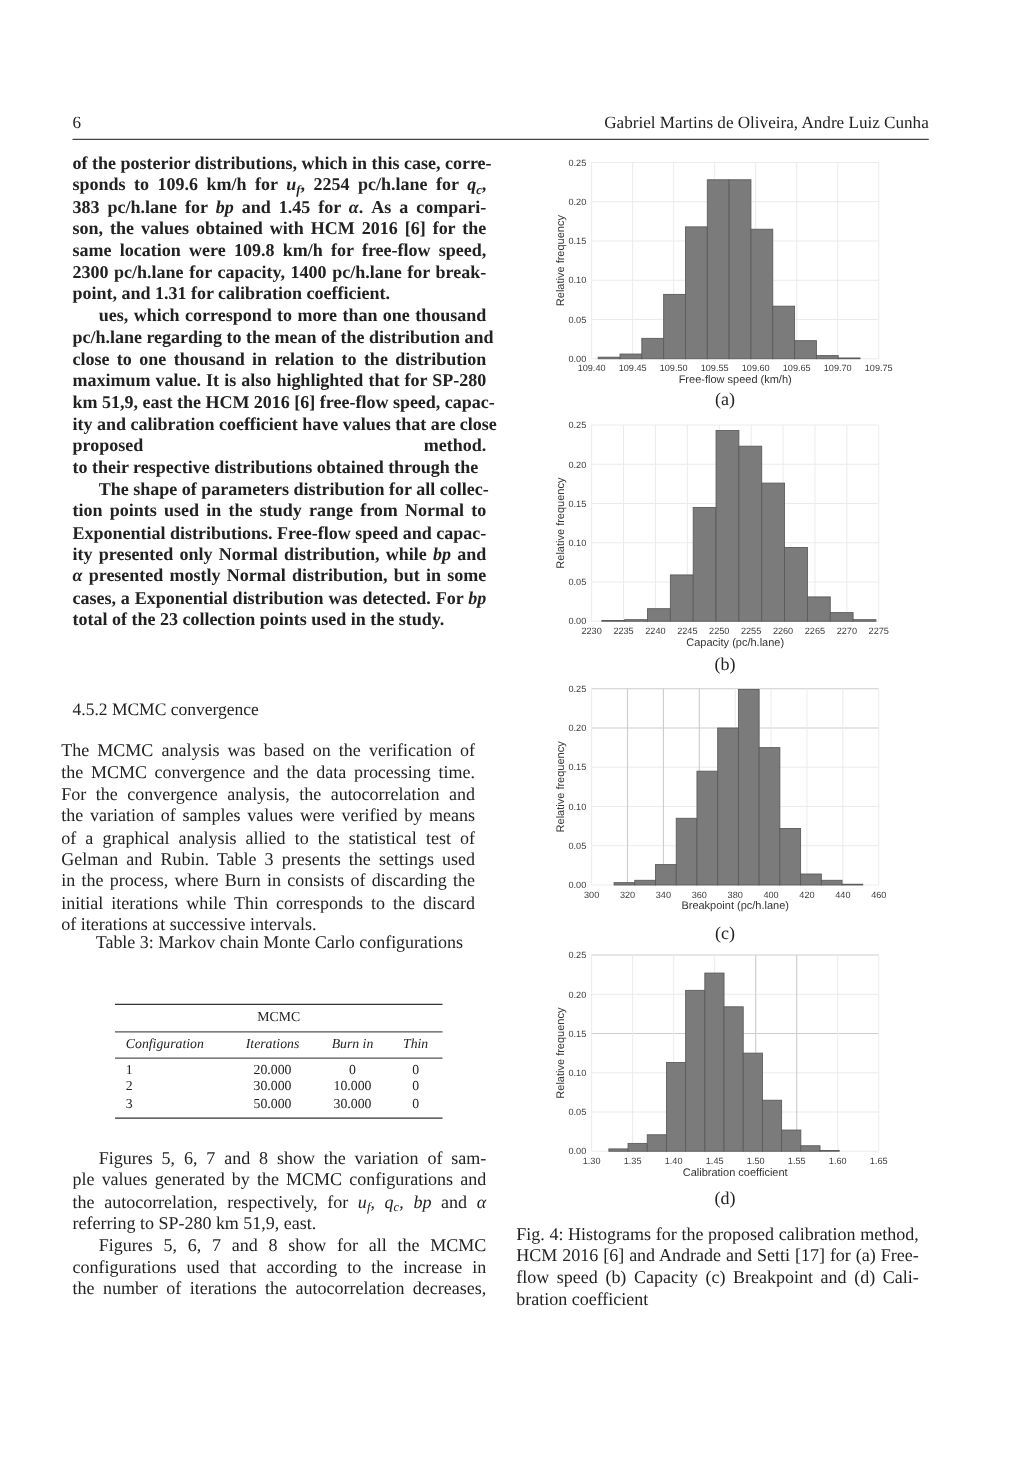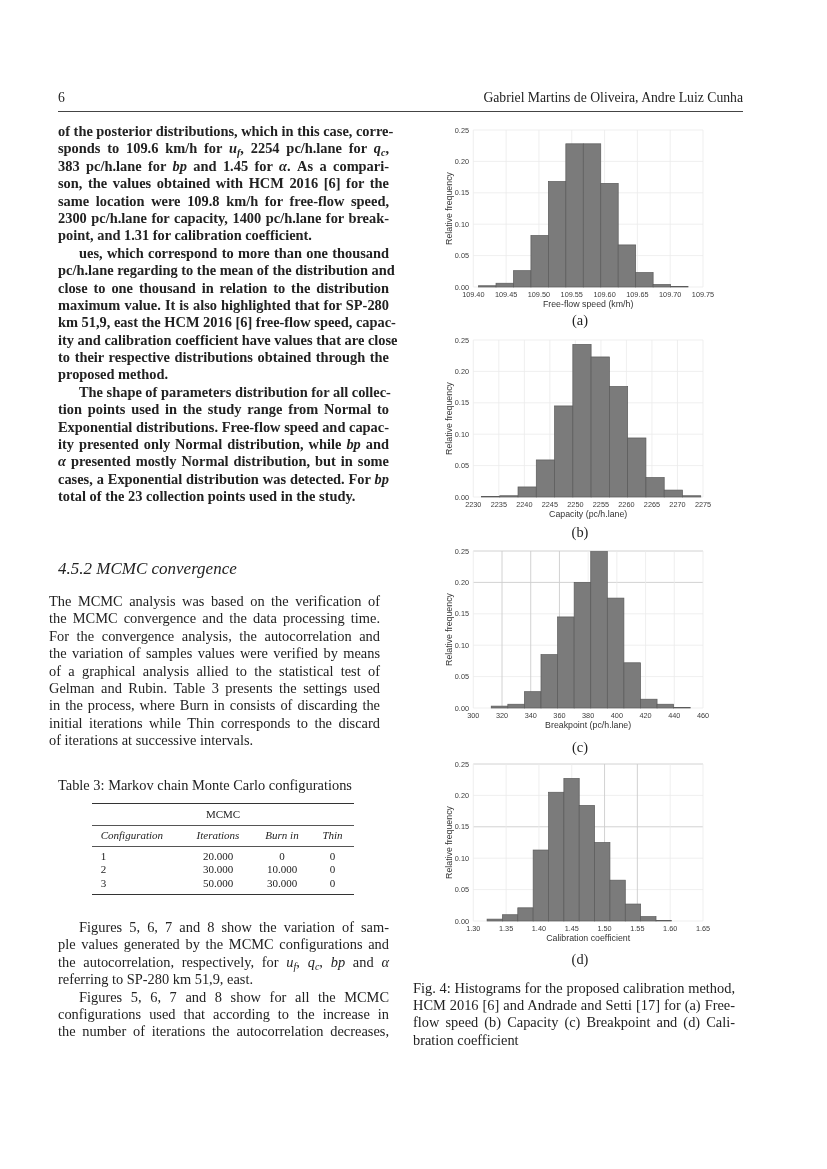--- a/index.html
+++ b/index.html
@@ -14,24 +14,24 @@
 
   
   .col { width:331px; }
   .ln { white-space:nowrap; text-align:justify; text-align-last:justify; height:17.4px; line-height:17.4px;
         font-size:14.4px; box-sizing:border-box; width:100%; }
   .para.indent .ln:first-child { padding-left:21px; }
   .para .ln:last-child { text-align-last:left; }
   .para.cont .ln:last-child { text-align-last:justify; }
   .math { font-style:italic; }
   .math sub { font-size:0.7em; vertical-align:-0.28em; line-height:0; font-style:italic; }
-  .heading { left:58px; top:560.4px; font-size:17px; line-height:17.4px; font-style:italic; white-space:nowrap; }
+  .heading { left:58px; top:560.4px; font-size:14px; line-height:17.4px; white-space:nowrap; }
 
   
-  .tbl-caption { left:58px; top:777px; width:331px; text-align:left; font-size:14.4px; line-height:17.4px; white-space:nowrap; }
+  .tbl-caption { left:58px; top:746px; width:331px; text-align:center; font-size:14.4px; line-height:17.4px; white-space:nowrap; }
   .tbl { left:92px; top:803px; width:262px; font-size:11px; line-height:1; }
   .tbl .rule-thick { height:1.3px; background:#333333; }
   .tbl .rule-thin  { height:0.8px; background:#555555; }
   .tbl .group { height:20.5px; display:flex; align-items:center; justify-content:center; }
   .tbl .row { display:grid; grid-template-columns:91px 70px 58px 43px; align-items:center; }
   .tbl .row.h { height:20.5px;font-style:italic; }
   .tbl .row.d { height:13.6px; }
   .tbl .c1 { padding-left:8.7px; text-align:left; }
   .tbl .c2, .tbl .c3, .tbl .c4 { text-align:center; }
   .tbl .sp-top { height:2.5px; }
@@ -68,22 +68,22 @@
         <div class="ln">2300 pc/h.lane for capacity, 1400 pc/h.lane for break-</div>
         <div class="ln">point, and 1.31 for calibration coefficient.</div>
       </div>
     <div class="para indent">
         <div class="ln">ues, which correspond to more than one thousand</div>
         <div class="ln">pc/h.lane regarding to the mean of the distribution and</div>
         <div class="ln">close to one thousand in relation to the distribution</div>
         <div class="ln">maximum value. It is also highlighted that for SP-280</div>
         <div class="ln">km 51,9, east the HCM 2016 [6] free-flow speed, capac-</div>
         <div class="ln">ity and calibration coefficient have values that are close</div>
+        <div class="ln">proposed method.</div>
         <div class="ln">to their respective distributions obtained through the</div>
-        <div class="ln">proposed method.</div>
       </div>
     <div class="para indent">
         <div class="ln">The shape of parameters distribution for all collec-</div>
         <div class="ln">tion points used in the study range from Normal to</div>
         <div class="ln">Exponential distributions. Free-flow speed and capac-</div>
         <div class="ln">ity presented only Normal distribution, while <i class="math">bp</i> and</div>
         <div class="ln"><i class="math">α</i> presented mostly Normal distribution, but in some</div>
         <div class="ln">cases, a Exponential distribution was detected. For <i class="math">bp</i></div>
         <div class="ln">total of the 23 collection points used in the study.</div>
       </div>

